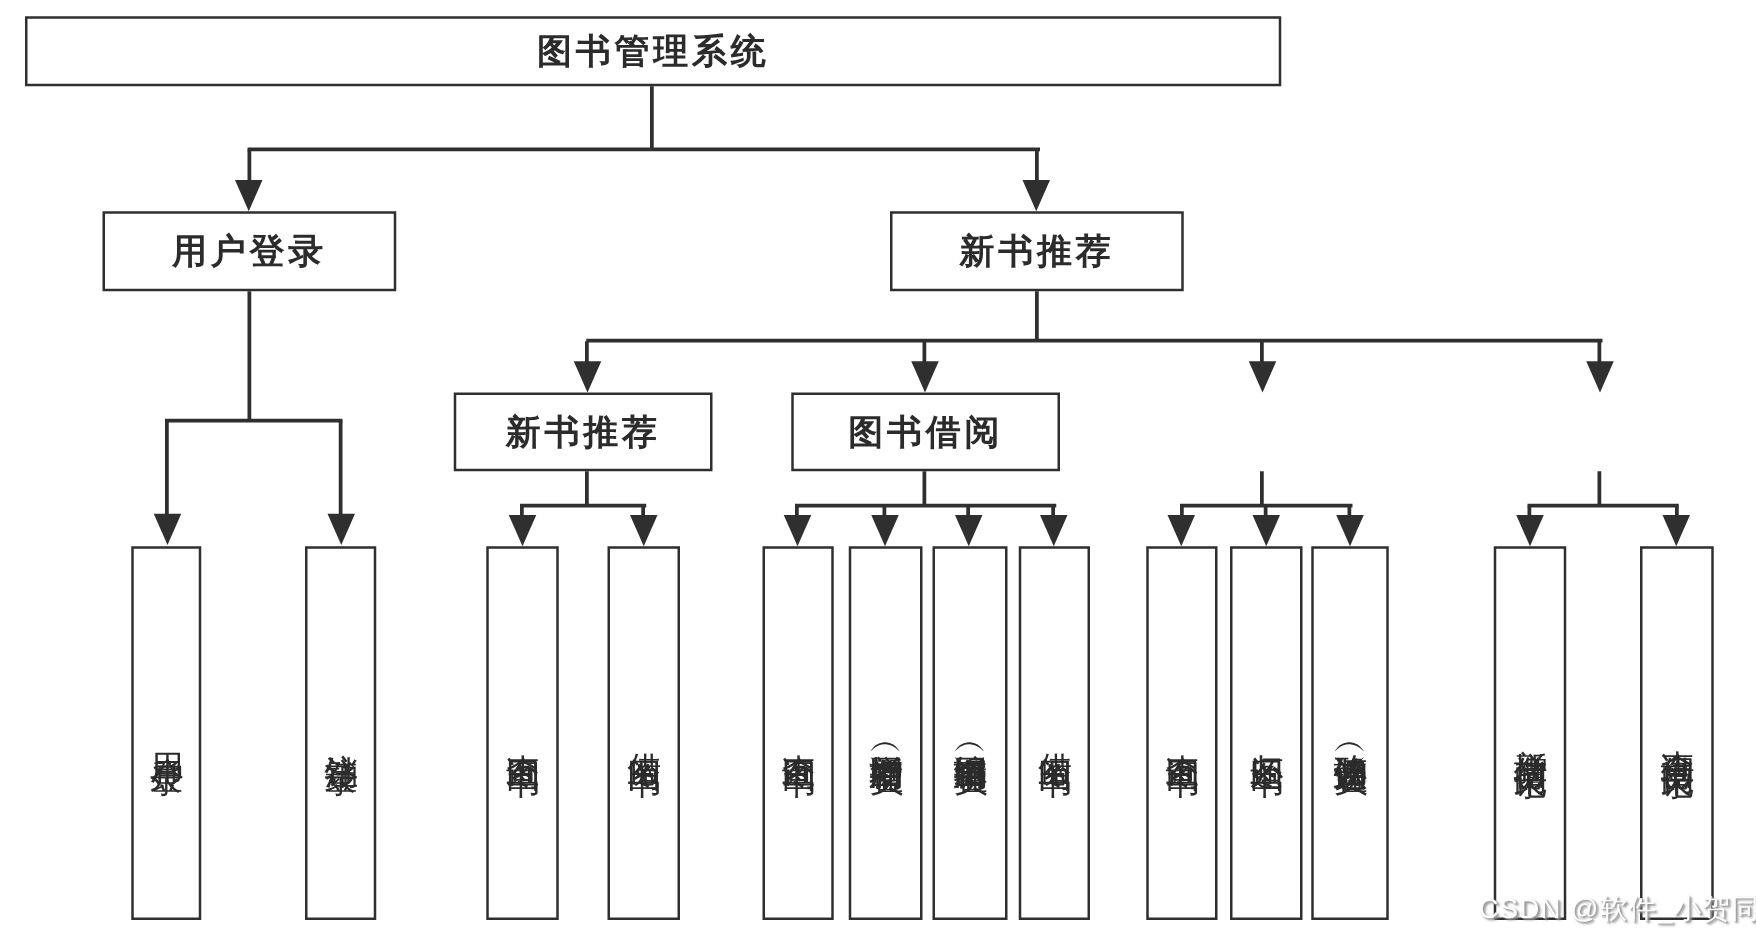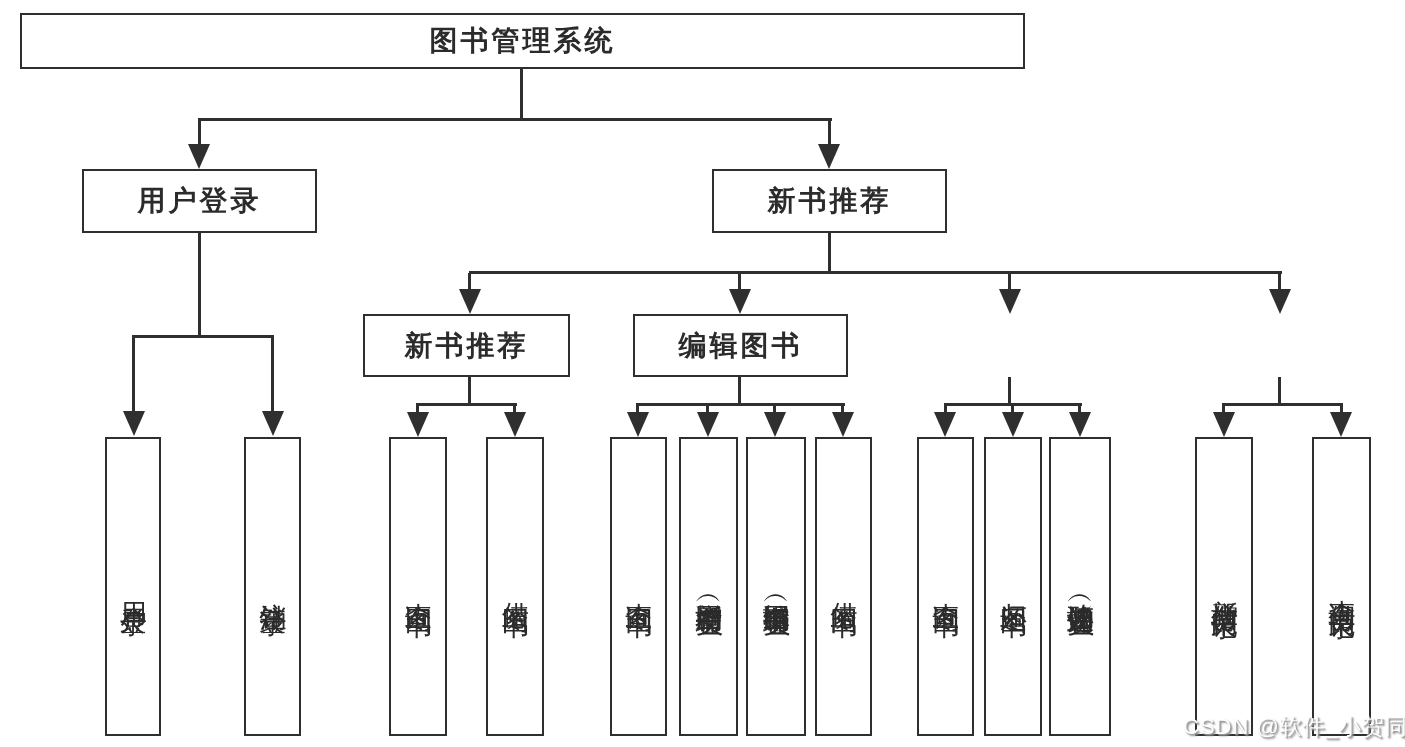--- a/index.html
+++ b/index.html
@@ -99,21 +99,21 @@
   <div class="tri" style="left:729px;top:289px"></div>
   <div class="vline" style="left:1008px;top:273px;height:18px"></div>
   <div class="tri" style="left:999px;top:289px"></div>
   <div class="vline" style="left:1278px;top:273px;height:18px"></div>
   <div class="tri" style="left:1269px;top:289px"></div>
 
   <div class="node" style="left:363px;top:314px;width:207px;height:63px">
     <span class="hlabel">新书推荐</span>
   </div>
   <div class="node" style="left:633px;top:314px;width:215px;height:63px">
-    <span class="hlabel">编辑图书</span>
+    <span class="hlabel">图书借阅</span>
   </div>
 
   <div class="vline" style="left:468px;top:377px;height:28px"></div>
   <div class="hline" style="left:416px;top:403px;width:101px"></div>
   <div class="vline" style="left:416px;top:405px;height:9px"></div>
   <div class="tri" style="left:407px;top:412px"></div>
   <div class="vline" style="left:513px;top:405px;height:9px"></div>
   <div class="tri" style="left:504px;top:412px"></div>
 
   <div class="vline" style="left:738px;top:377px;height:28px"></div>

